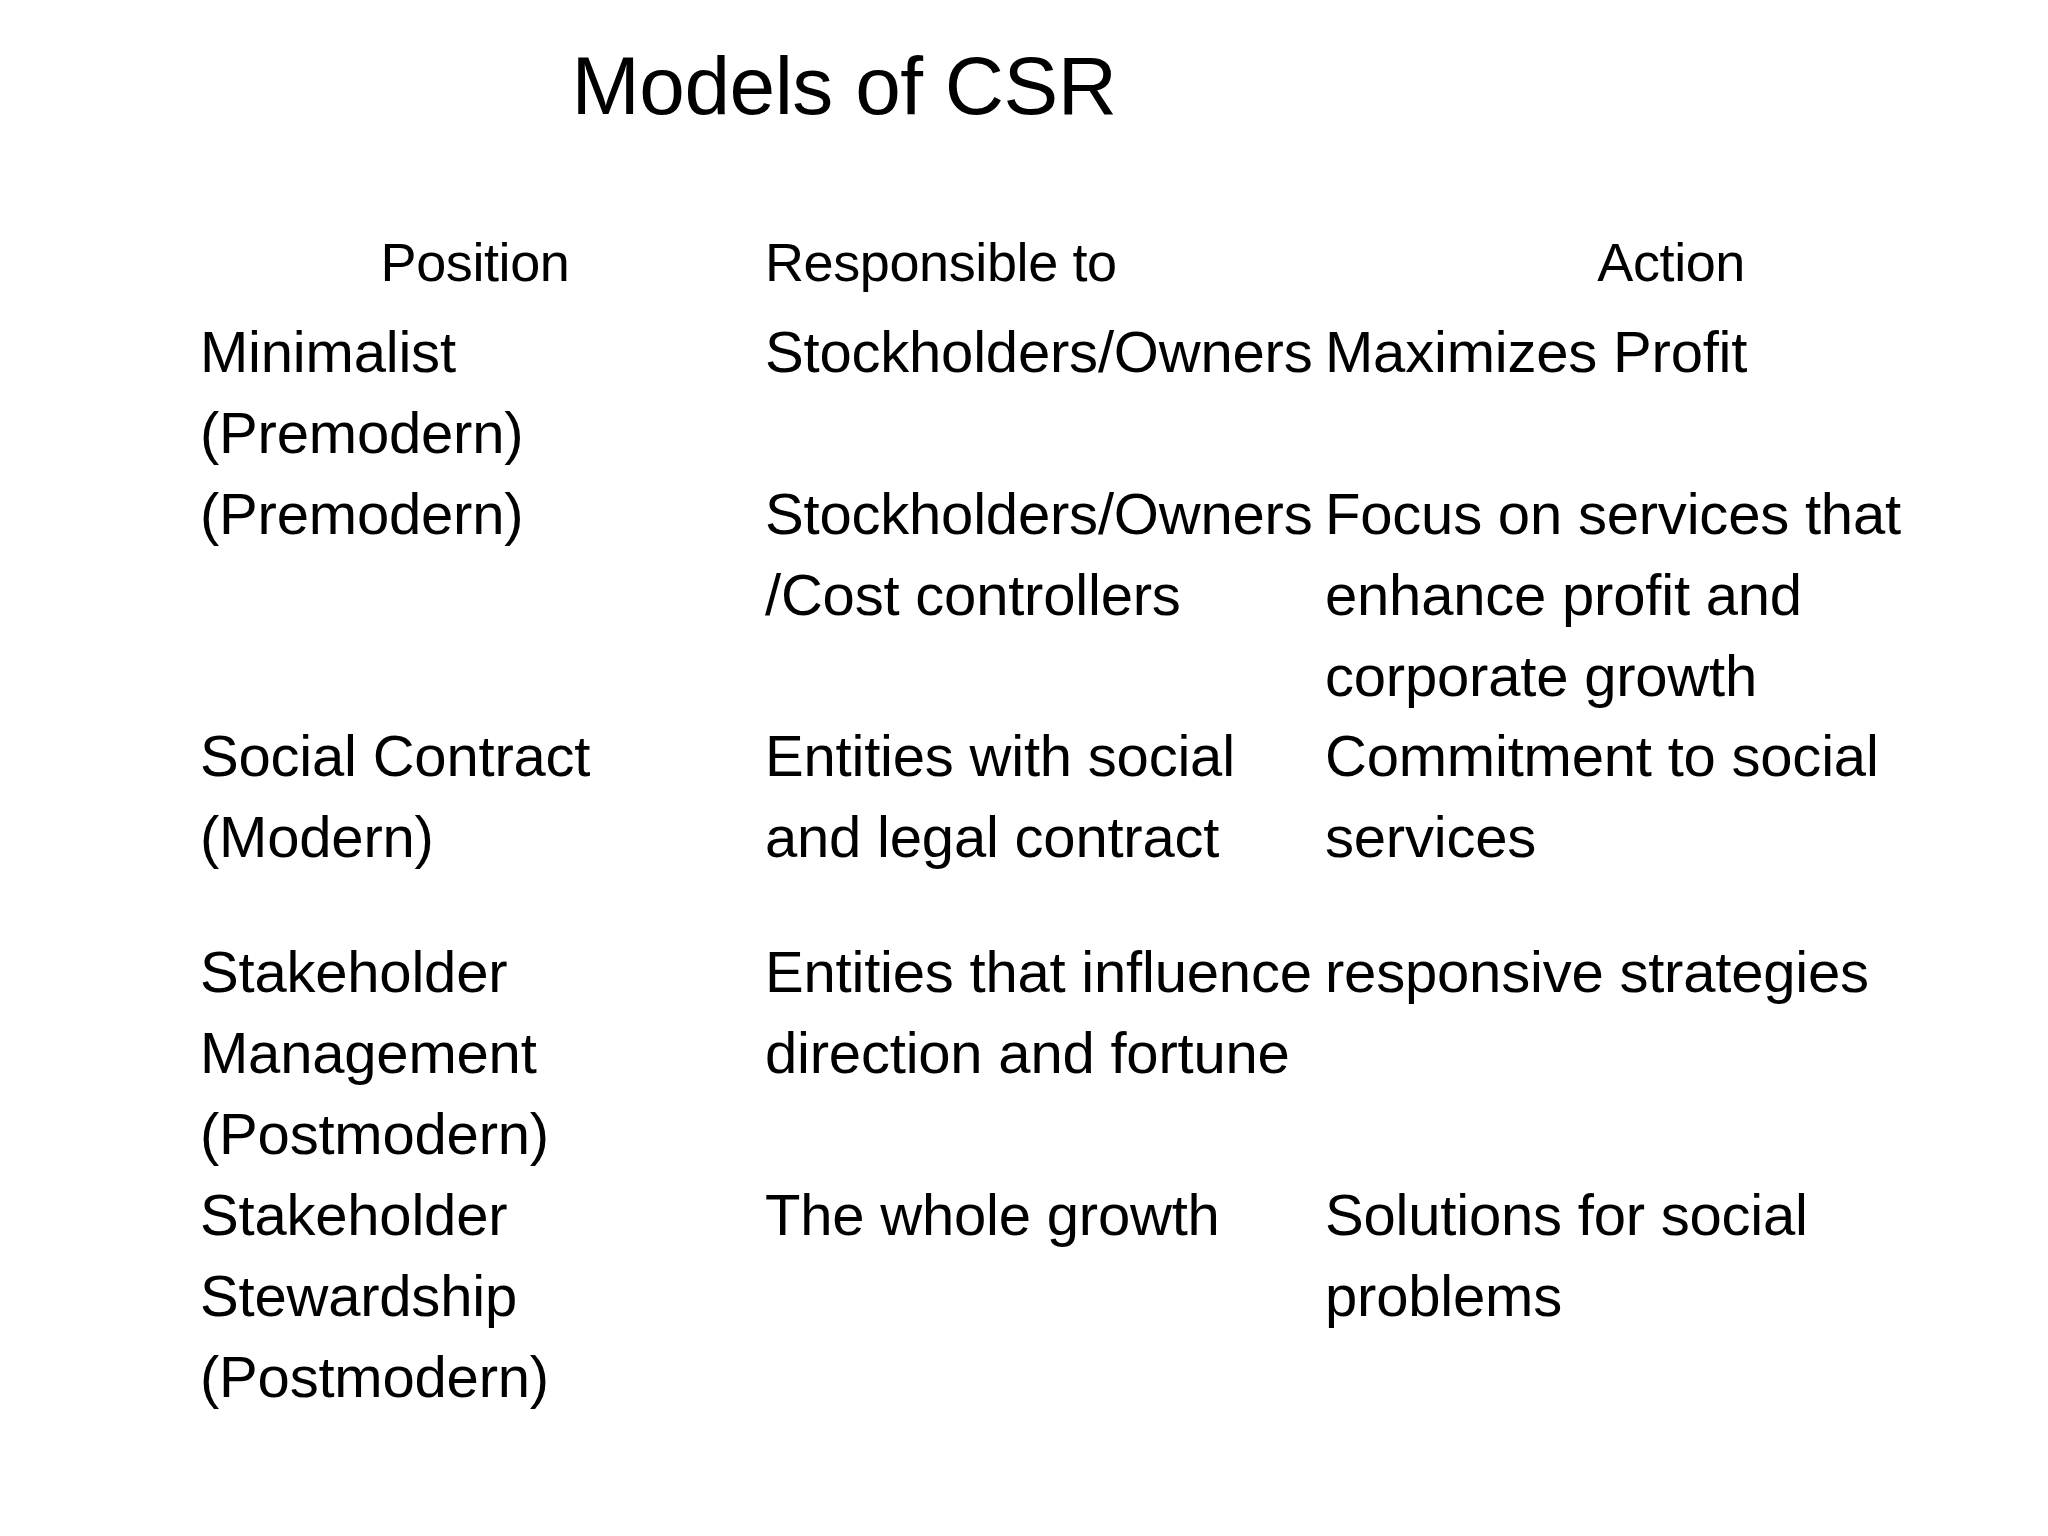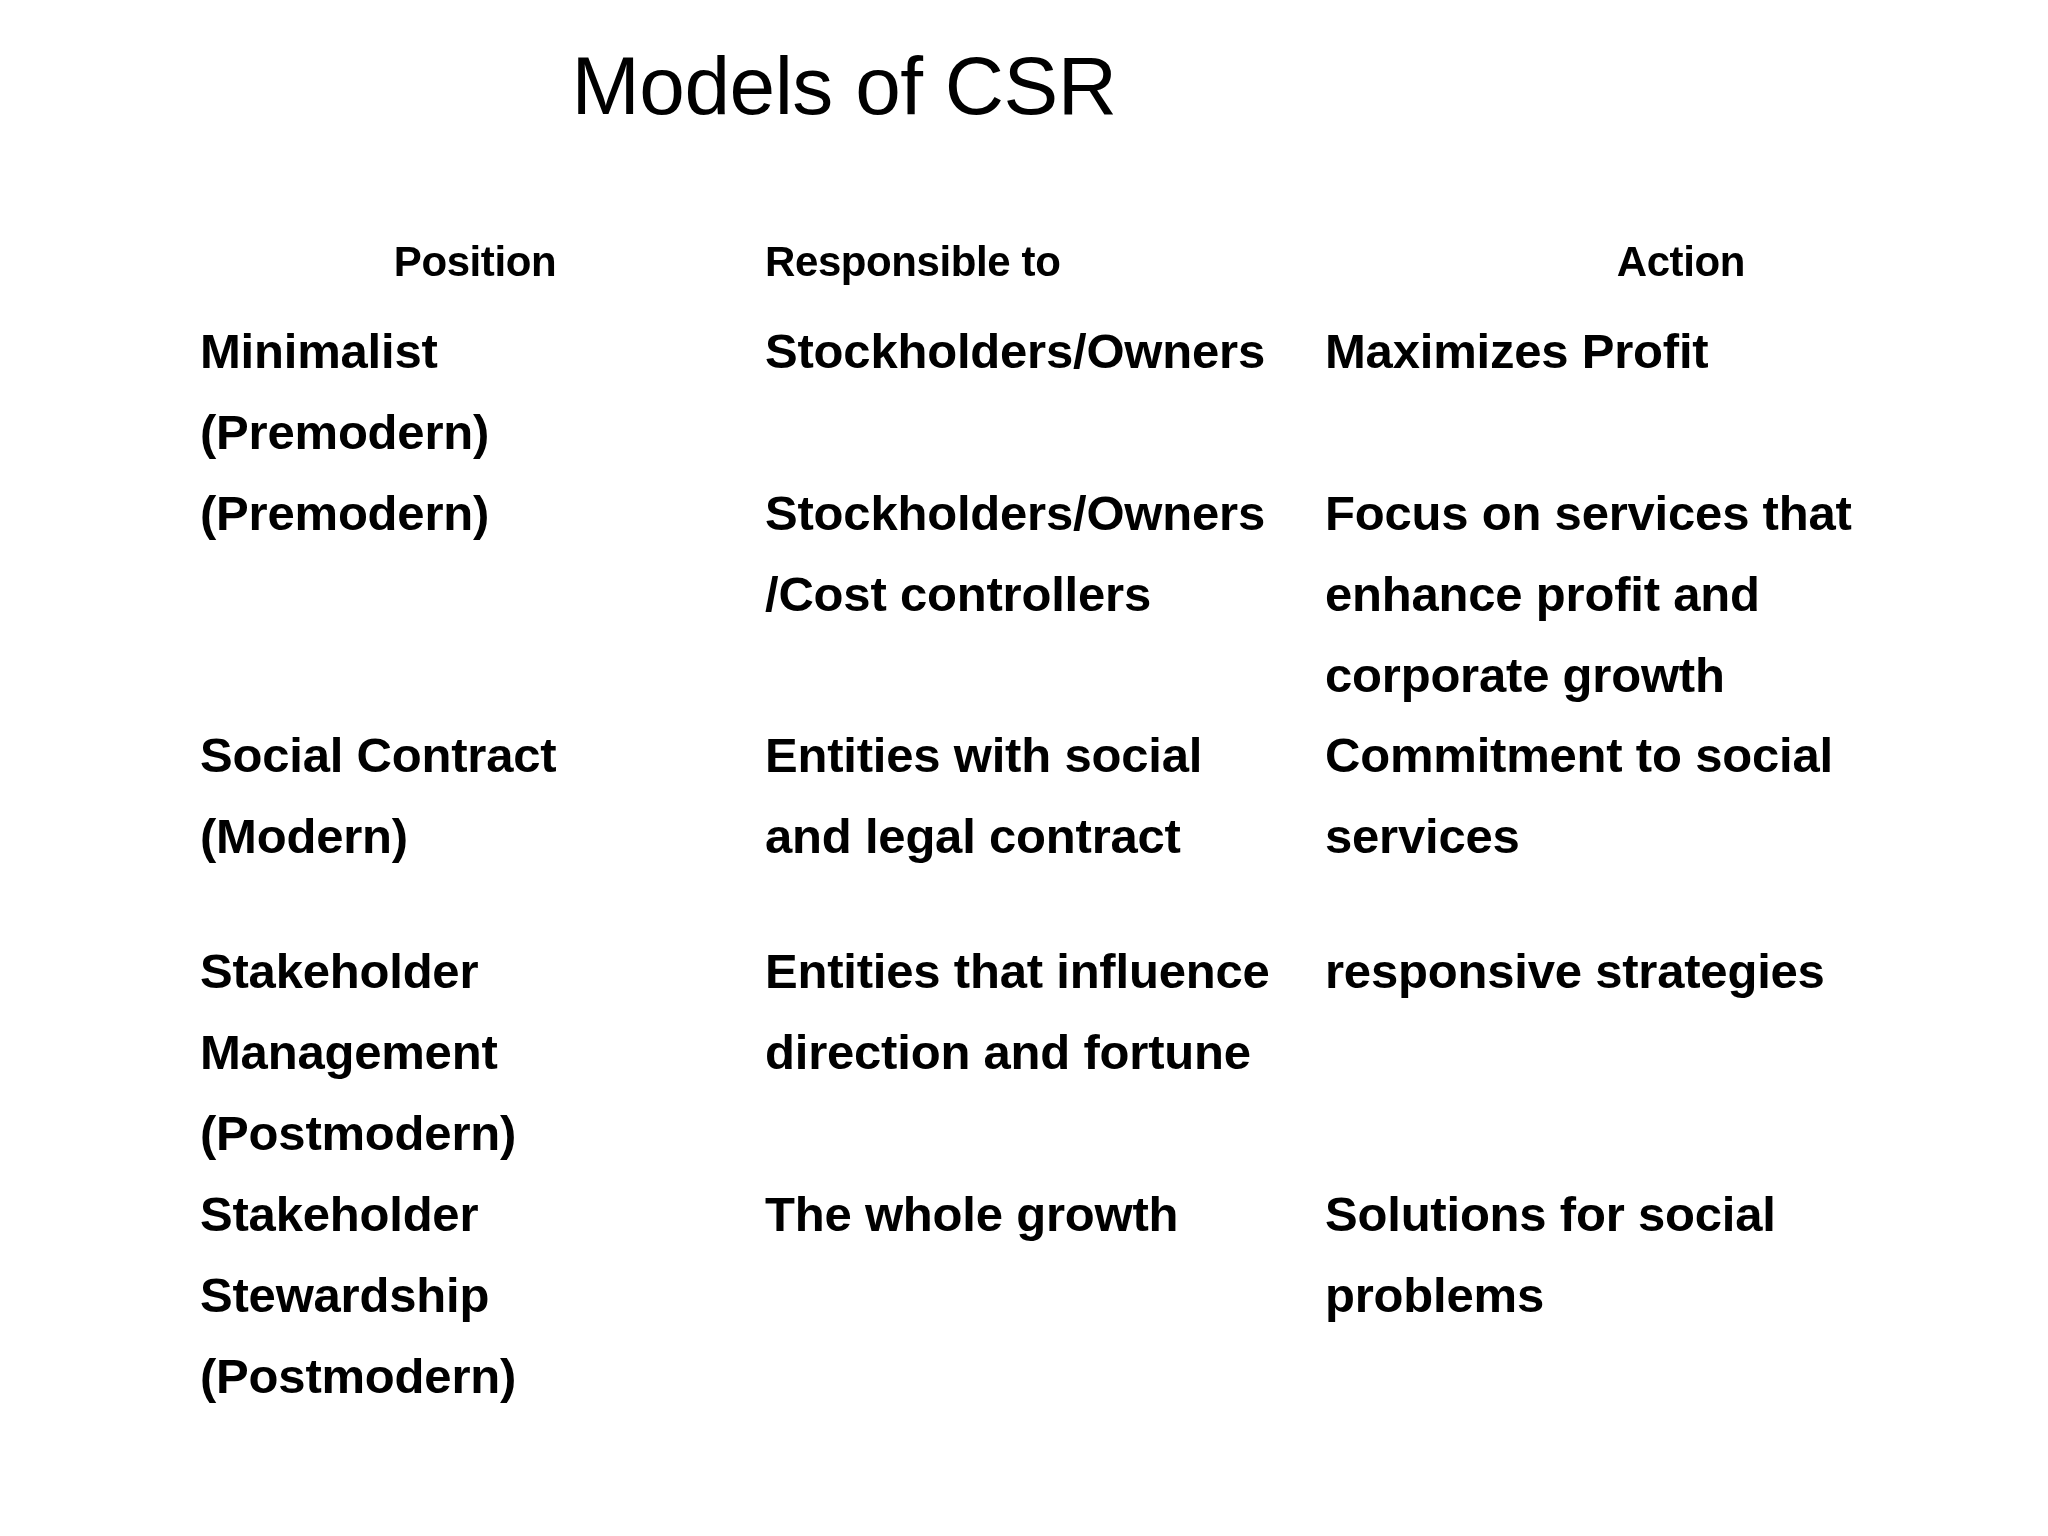--- a/index.html
+++ b/index.html
@@ -52,36 +52,36 @@
   
   .col {
     position: absolute;
     top: 0;
   }
   .col-position      { left: 200px; width: 560px; }
   .col-responsible   { left: 765px; width: 560px; }
   .col-action        { left: 1325px; width: 620px; }
 
   .col-header {
-    font-size: 42px;
+    font-size: 54px;
     line-height: 74px;
-    font-weight: 700;
+    font-weight: 400;
     white-space: nowrap;
     letter-spacing: -0.4px;
     height: 86px;
   }
   .col-position  .col-header { text-align: center; padding-right: 10px; }
   .col-responsible .col-header { text-align: left; }
   .col-action    .col-header { text-align: right; padding-right: 200px; }
 
   
   .cell {
-    font-size: 49px;
+    font-size: 58px;
     line-height: 81px;
-    font-weight: 700;
+    font-weight: 400;
     letter-spacing: -0.2px;
     white-space: nowrap;
   }
   .cell .line { height: 81px; }
 
   
   .row { position: absolute; left: 0; width: 2048px; height: 0; }
   .row-1 { top: 86px; }
   .row-2 { top: 248px; }
   .row-3 { top: 490px; }

